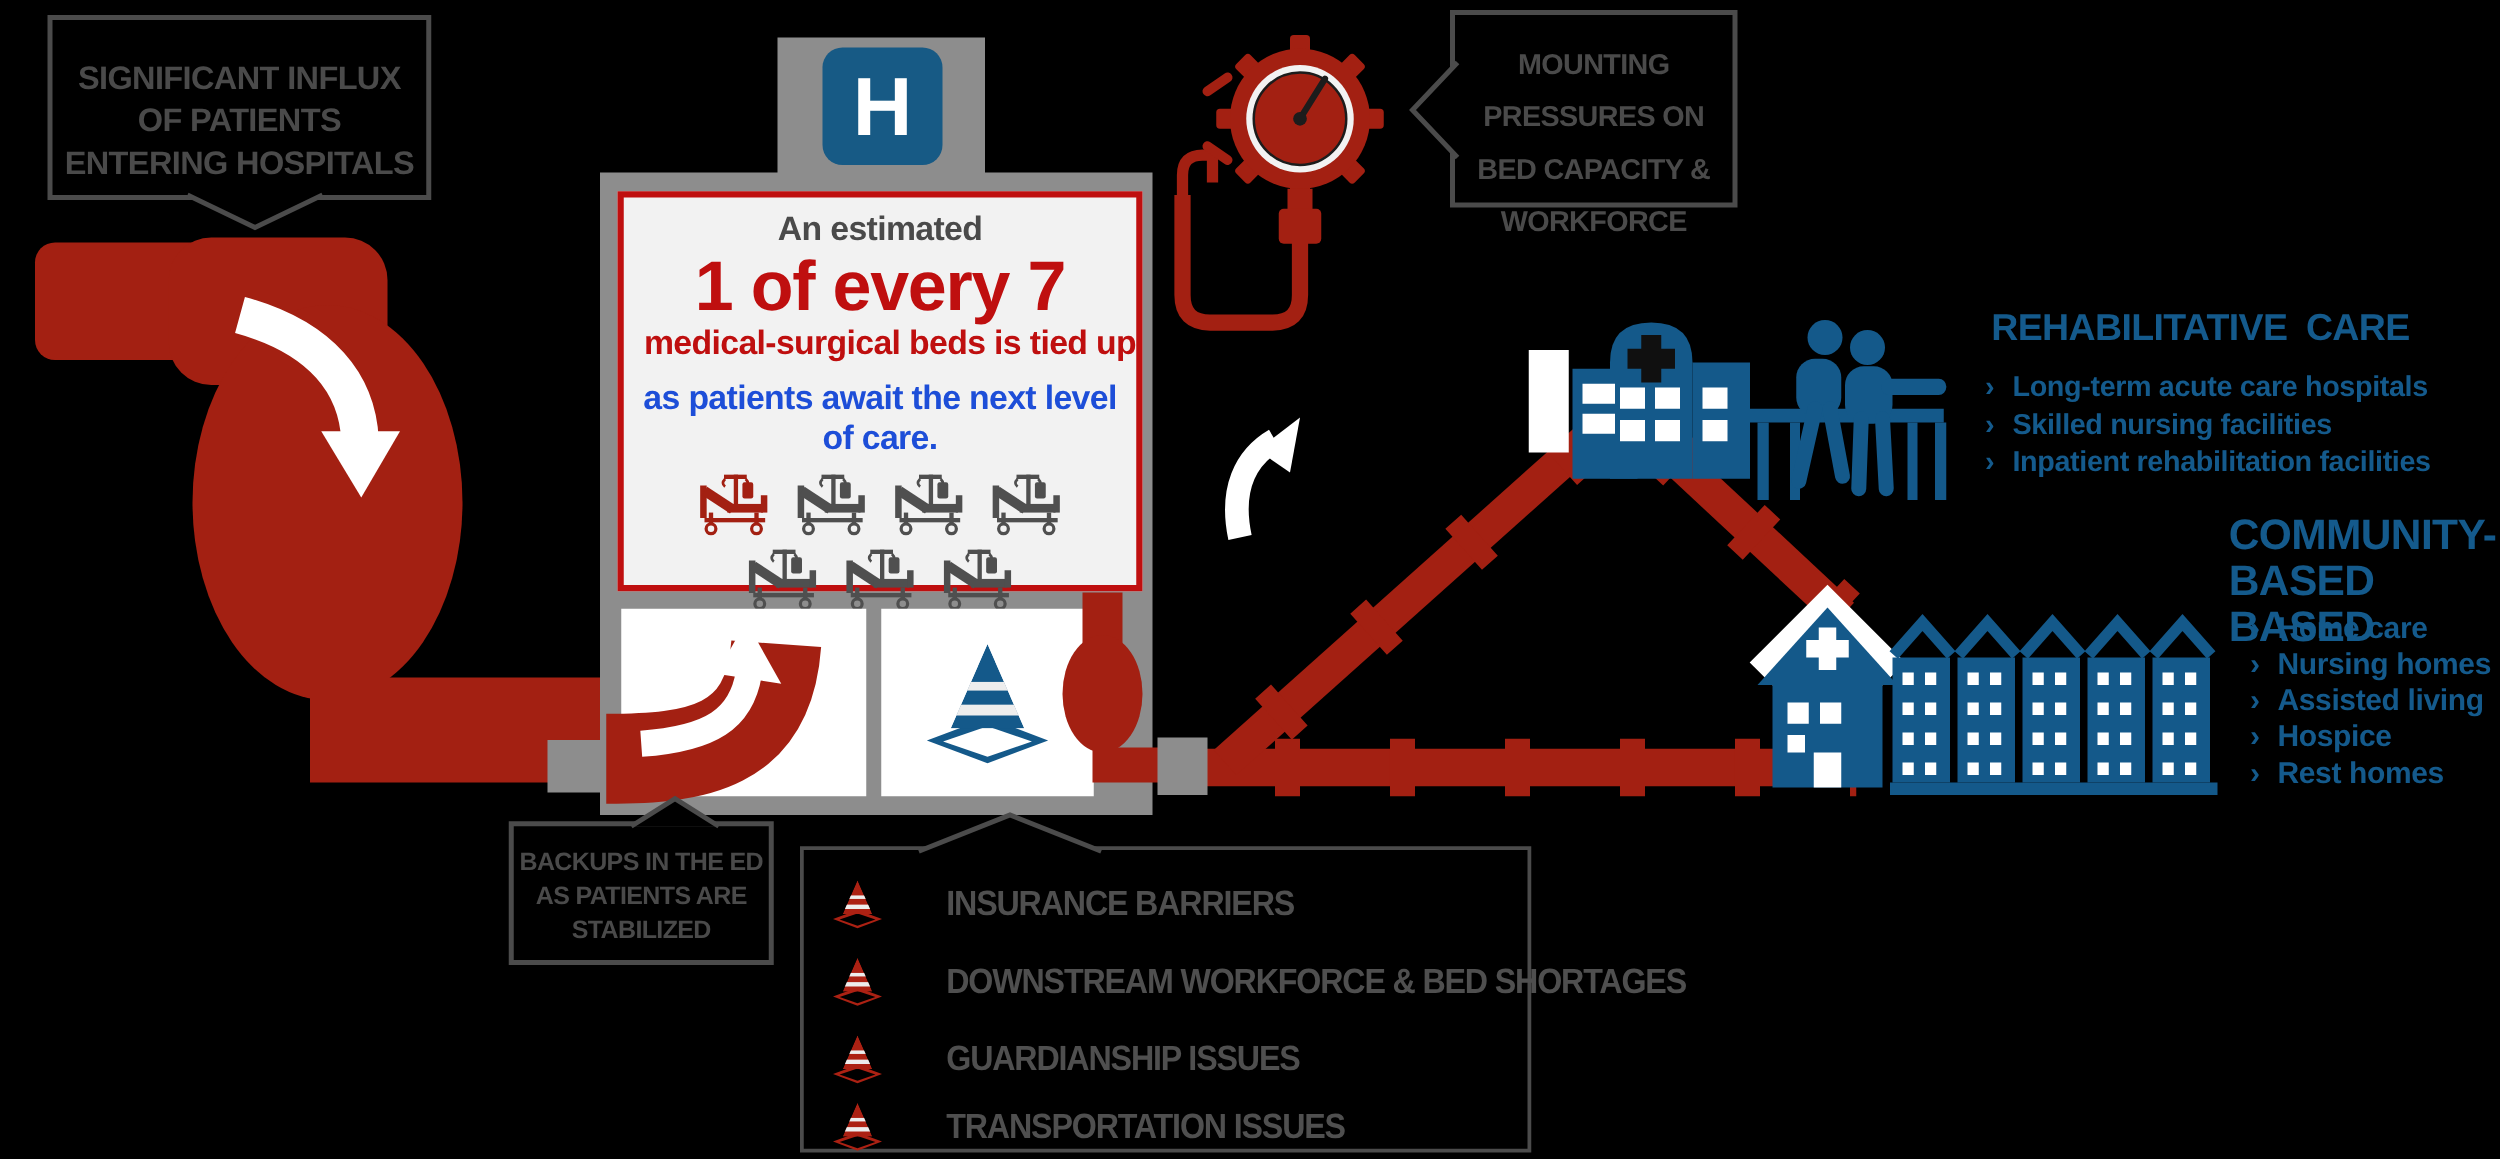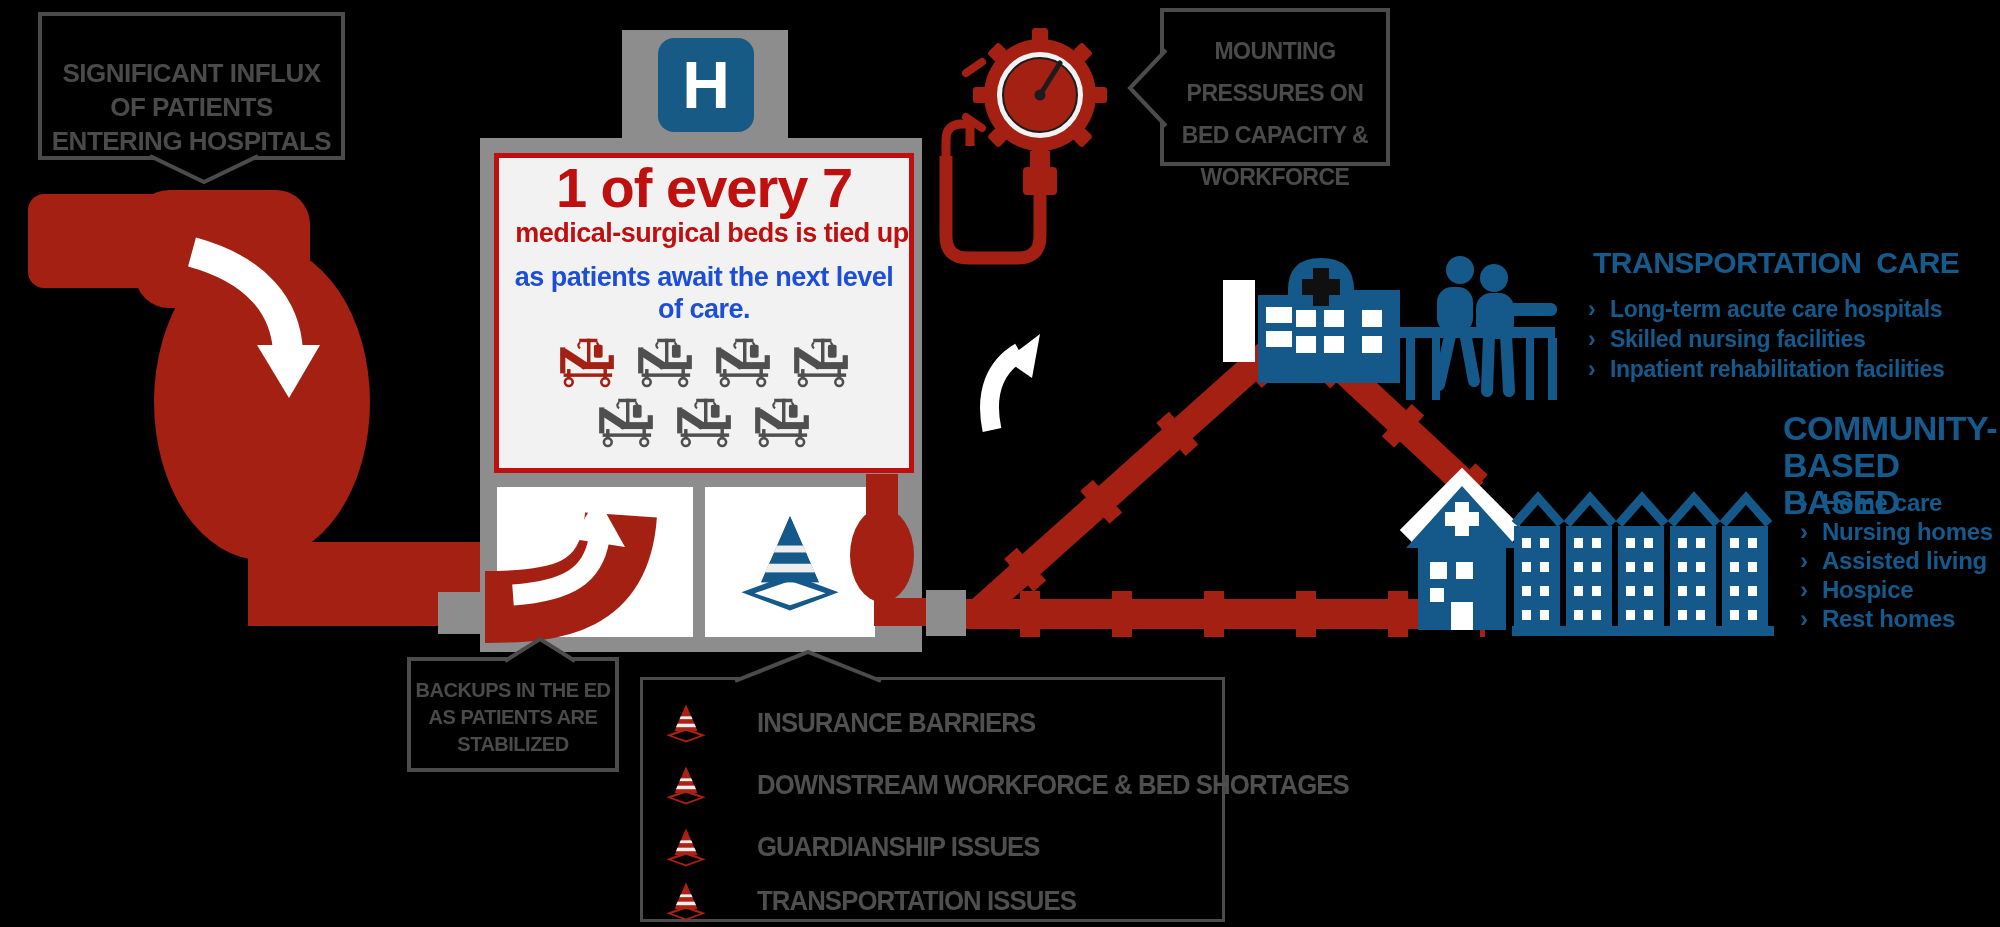--- a/index.html
+++ b/index.html
@@ -98,20 +98,21 @@
   <line x1="398" y1="78" x2="574" y2="242" stroke="#a32012" stroke-width="44" stroke-dasharray="17 70" stroke-dashoffset="-48"></line>
 </svg>
 
 <div class="gray-block" style="left:622px;top:30px;width:166px;height:110px;z-index:2">
   <div class="h-sign" style="left:36px;top:8px;width:96px;height:94px;font-size:66px;line-height:94px;"><span>H</span></div>
 </div>
 
 <div class="gray-block" style="left:480px;top:138px;width:442px;height:514px;z-index:2">
 
   <div class="stat-panel" style="left:14px;top:15px;width:420px;height:320px;">
+    <div class="stat-intro">An estimated</div>
     <div class="stat-value">1 of every 7</div>
     <div class="stat-hl">medical-surgical beds is tied up</div>
     <div class="stat-rest">as patients await the next level of care.</div>
     <div class="beds">
       <div class="bed-row">
         <svg class="bed red">
             <use href="#sym-bed"></use>
           </svg>
         <svg class="bed gray">
             <use href="#sym-bed"></use>
@@ -254,21 +255,21 @@
         <rect x="28" y="122" width="9" height="10"></rect>
     </g>
   </g>
   <use href="#apt-unit" x="52"></use>
   <use href="#apt-unit" x="104"></use>
   <use href="#apt-unit" x="156"></use>
   <use href="#apt-unit" x="208"></use>
   <rect x="0" y="138" width="262" height="10" fill="#14598a"></rect>
 </svg>
 
-<div class="care-title" style="left:1593px;top:246px;font-size:30px;word-spacing:7px;z-index:3">TRANSPORTATION CARE</div>
+<div class="care-title" style="left:1593px;top:246px;font-size:30px;word-spacing:7px;z-index:3">REHABILITATIVE CARE</div>
 
 <div class="care-list" style="left:1588px;top:294px;font-size:23px;line-height:30px;z-index:3">
   <div class="row">
     <span class="mark">›</span>
     <span>Long-term acute care hospitals</span>
     </div>
   <div class="row">
     <span class="mark">›</span>
     <span>Skilled nursing facilities</span>
     </div>
@@ -300,21 +301,21 @@
     <span class="mark">›</span>
     <span>Hospice</span>
     </div>
   <div class="row">
     <span class="mark">›</span>
     <span>Rest homes</span>
     </div>
 </div>
 
 <div class="bubble" style="left:38px;top:12px;width:307px;height:148px;font-size:26px;line-height:34px;
-            padding-top:40px;z-index:4">
+            padding-top:29px;z-index:4">
   <div class="txt">SIGNIFICANT INFLUX OF PATIENTS ENTERING HOSPITALS</div>
 </div>
 <svg class="ptr" style="left:148px;top:156px;z-index:5" width="112" height="30" viewBox="0 0 112 30">
   <path d="M2,0 L56,26 L110,0" fill="#000" stroke="#4b4b4b" stroke-width="4"></path>
 </svg>
 
 <div class="bubble" style="left:1160px;top:8px;width:230px;height:158px;font-size:23px;line-height:42px;
             padding:18px 8px 14px;z-index:4">
   <div class="txt">MOUNTING PRESSURES ON BED CAPACITY &amp; WORKFORCE</div>
 </div>

